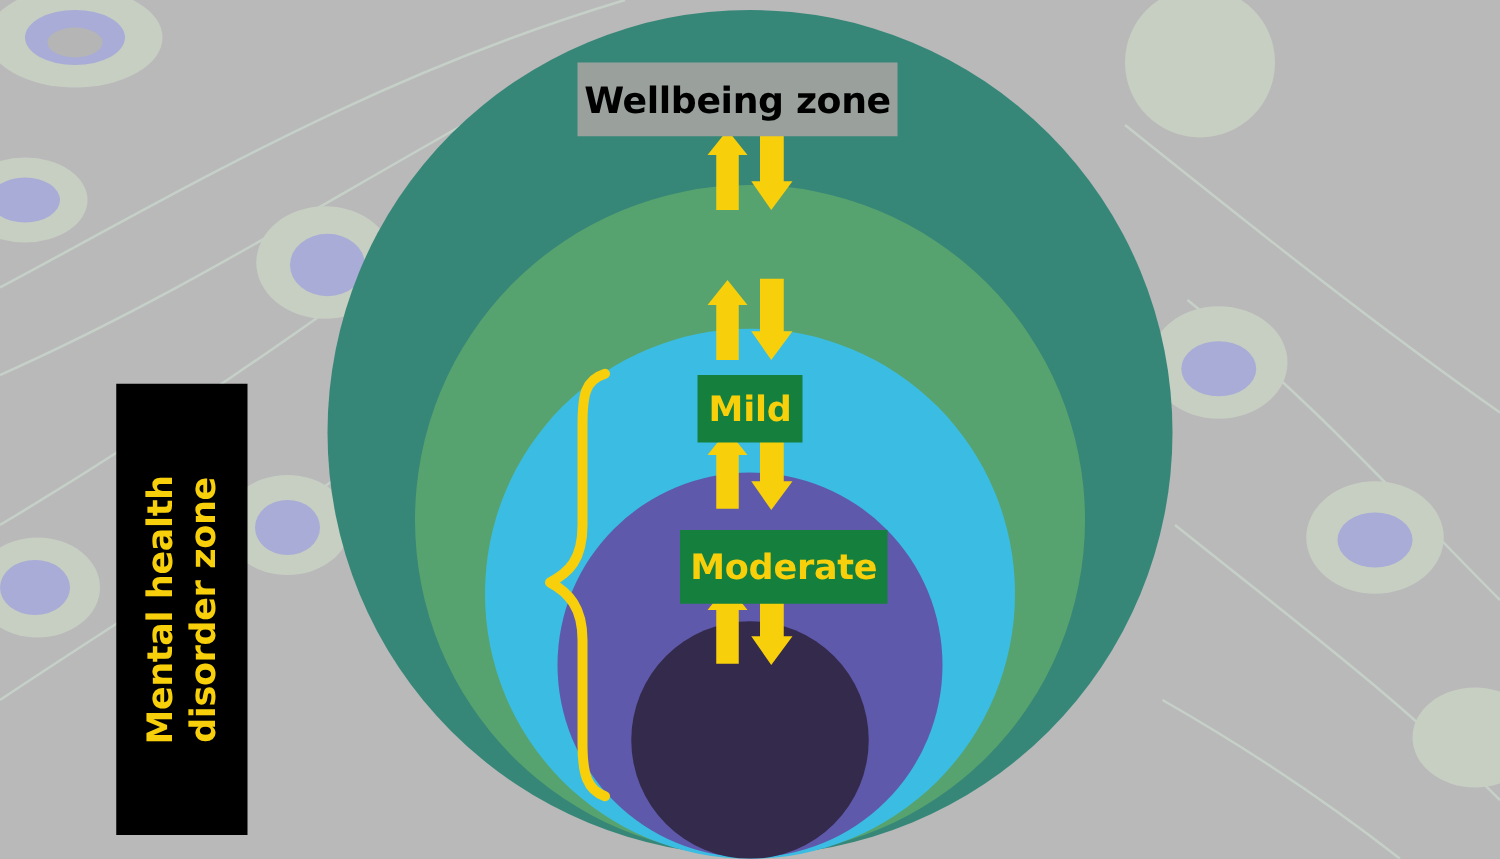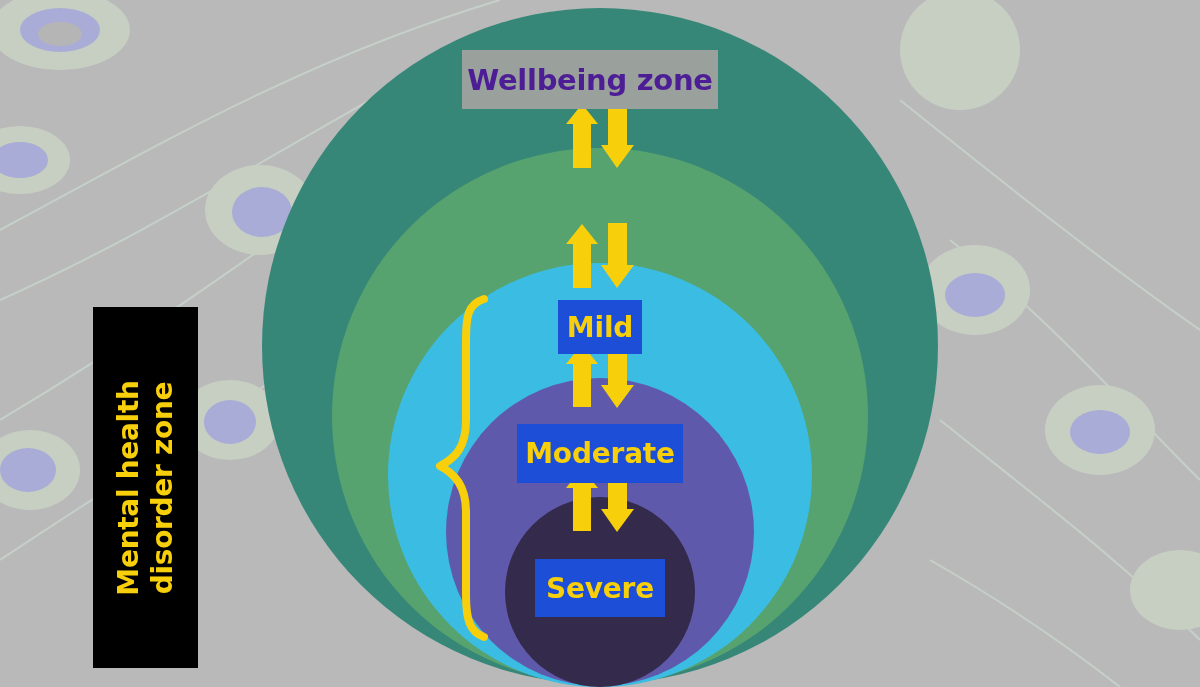--- a/index.html
+++ b/index.html
@@ -7,22 +7,22 @@
     width: 1200px; height: 687px; overflow: hidden; position: relative;
     background: #b9b9b9;
     font-family: "DejaVu Sans", "Liberation Sans", sans-serif;
   }
   .bg { position: absolute; inset: 0; }
   .stage { position: absolute; left: 0; top: 0; width: 1200px; height: 687px; }
   .label-box {
     position: absolute; display: flex; align-items: center; justify-content: center;
     font-weight: bold; white-space: nowrap; box-sizing: border-box;
   }
-  .zone-box { background: #9aa19d; color: #4c1d95; font-size: 29px; letter-spacing: -0.3px; }
-  .sev-box { background: #1d4ed8; color: #f7cf0a; font-size: 28px; letter-spacing: -0.2px; }
+  .zone-box { background: #9aa19d; color: #000000; font-size: 29px; letter-spacing: -0.3px; }
+  .sev-box { background: #15803d; color: #f7cf0a; font-size: 28px; letter-spacing: -0.2px; }
   .side-panel {
     position: absolute; left: 93px; top: 307px; width: 105px; height: 361px;
     background: #000; display: flex; align-items: center; justify-content: center;
   }
   .side-text {
     transform: rotate(-90deg); color: #f7cf0a; font-weight: bold; font-size: 28px;
     line-height: 34px; text-align: center; white-space: nowrap; letter-spacing: -0.3px;
   }
   .side-text span { display: block; }
 </style>
@@ -92,23 +92,22 @@
         <polygon points="608,468 627,468 627,509 634,509 617,532 601,509 608,509"></polygon>
       </g>
     </g>
   </svg>
 
   <div class="label-box zone-box" style="left:462px; top:50px; width:256px; height:59px;">Wellbeing zone</div>
 
 
   <div class="label-box sev-box" style="left:558px; top:300px; width:84px; height:54px;">Mild</div>
 
-  <div class="label-box sev-box" style="left:517px; top:424px; width:166px; height:59px;">Moderate</div>
+  <div class="label-box sev-box" style="left:544px; top:424px; width:166px; height:59px;">Moderate</div>
 
-  <div class="label-box sev-box" style="left:535px; top:559px; width:130px; height:58px;">Severe</div>
 
   <div class="side-panel">
     <div class="side-text">
       <span>Mental health</span>
       <span>disorder zone</span>
     </div>
   </div>
 </div>
 
 </body></html>

